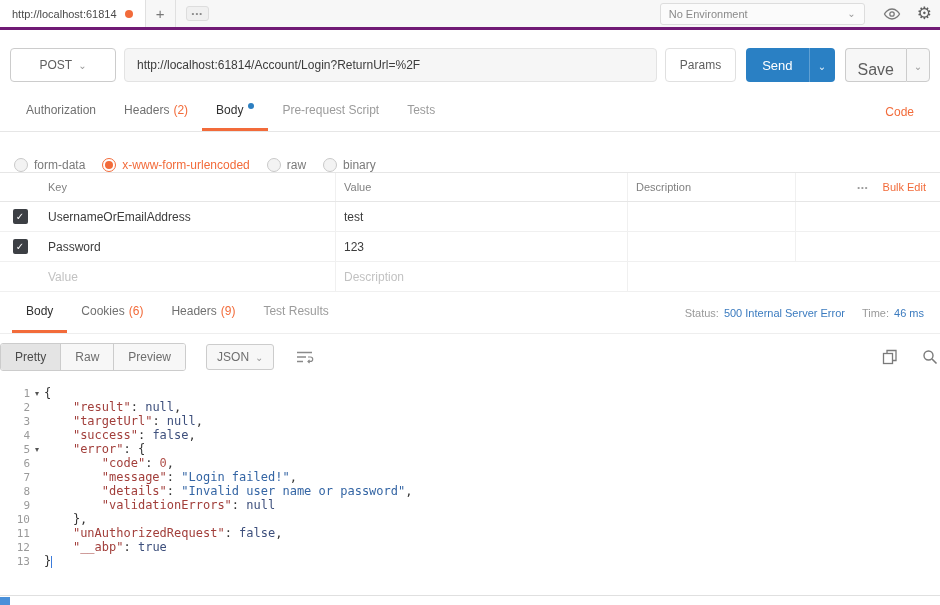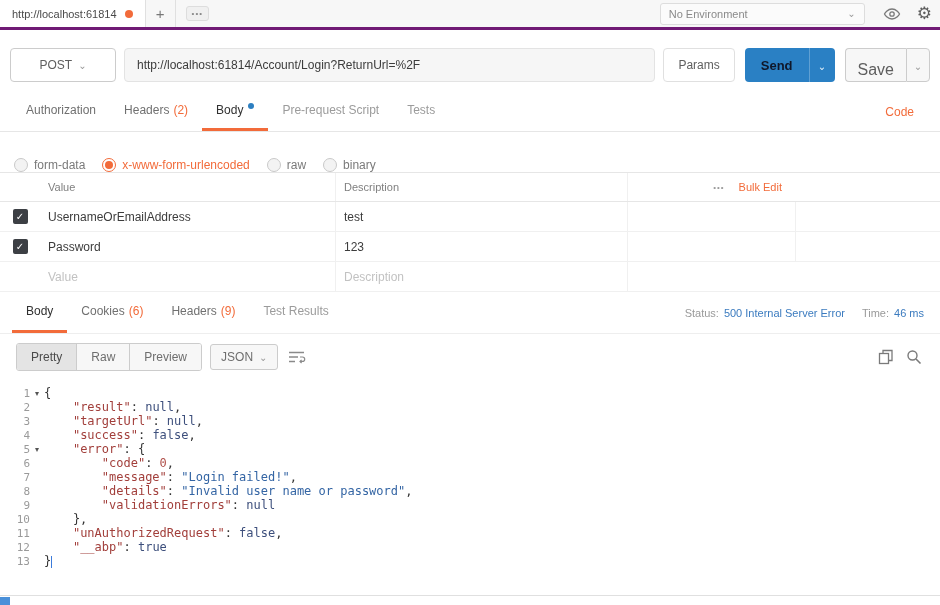--- a/index.html
+++ b/index.html
@@ -54,22 +54,22 @@
     flex: 1; height: 34px; margin: 0 8px; background: #f6f6f6;
     border: 1px solid #e3e3e3; border-radius: 4px; padding: 0 12px;
     font-family: "Liberation Sans", "DejaVu Sans", sans-serif; font-size: 12px; color: #3c3c3c;
   }
   .params-btn {
     height: 34px; padding: 0 14px; background: #fff; border: 1px solid #e0e0e0;
     border-radius: 4px; color: #5e5e5e; font-size: 12px; margin-right: 10px;
   }
   .send-group, .save-group { display: flex; align-items: stretch; height: 34px; }
   .send-btn {
-    background: #2a80c4; color: #0f172a; border: none; border-radius: 4px 0 0 4px;
-    padding: 0 16px; font-size: 13px; font-weight: bold;
+    background: #2a80c4; color: #ffffff; border: none; border-radius: 4px 0 0 4px;
+    padding: 0 16px; font-size: 13px;
   }
   .send-caret {
     background: #2a80c4; border: none; border-left: 1px solid rgba(255,255,255,0.25);
     border-radius: 0 4px 4px 0; width: 26px; color: #fff;
   }
   .send-caret .chev { color: #e8f1f9; margin: 0; }
   .save-group { margin-left: 10px; }
   .save-btn {
     background: #f7f7f7; color: #5e5e5e; border: 1px solid #ccc; border-right: none;
     border-radius: 4px 0 0 4px; padding: 12px 12px; font-size: 16px;
@@ -134,21 +134,21 @@
   .resp-tabs {
     flex: 0 0 auto; height: 42px; display: flex; align-items: stretch;
     border-bottom: 1px solid #eee; padding: 0 12px;
   }
   .resp-meta { display: flex; align-items: center; gap: 5px; padding-right: 4px; font-size: 11px; }
   .meta-label { color: #9a9a9a; }
   .meta-value { color: #3b7bbf; }
   .meta-label.time { margin-left: 12px; }
 
   
-  .resp-toolbar { flex: 0 0 auto; height: 46px; display: flex; align-items: center; padding: 0 16px; gap: 8px; }
+  .resp-toolbar { flex: 0 0 auto; height: 46px; display: flex; align-items: center; padding: 0 0; gap: 20px; }
   .segmented { display: flex; border: 1px solid #ccc; border-radius: 3px; overflow: hidden; }
   .seg {
     background: #f7f7f7; border: none; border-right: 1px solid #ccc; color: #6e6e6e;
     font-size: 12px; padding: 6px 14px;
   }
   .seg:last-child { border-right: none; }
   .seg.active { background: #e4e4e4; color: #4a4a4a; }
   .lang-select {
     display: flex; align-items: center; border: 1px solid #ccc; border-radius: 3px;
     background: #f7f7f7; color: #6e6e6e; padding: 5px 10px; font-size: 12px;
@@ -266,20 +266,21 @@
   </label>
   <label class="mode">
     <span class="radio"></span>
     <span class="mlabel">binary</span>
   </label>
 </div>
 
 <div class="kv">
   <div class="kv-row kv-head">
     <div class="c-check"></div>
+    <div class="c-key">Key</div>
     <div class="c-val">Value</div>
     <div class="c-desc">Description</div>
     <div class="c-act">
       <span class="hmore">•••</span>
       <a class="bulk">Bulk Edit</a>
     </div>
   </div>
 
   <div class="kv-row">
     <div class="c-check">

